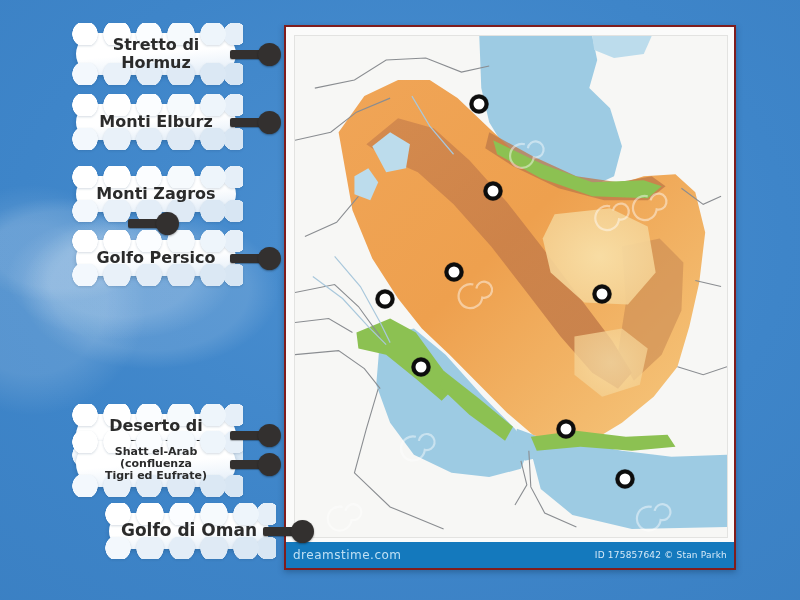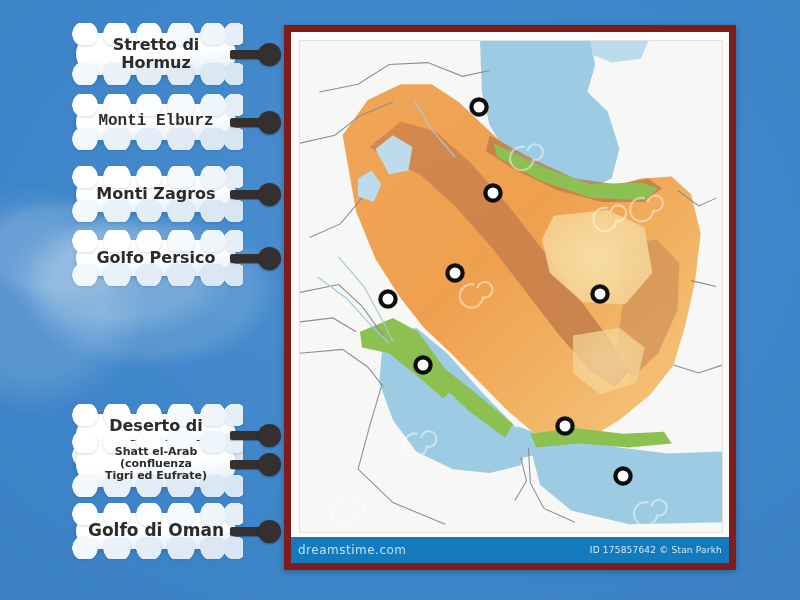--- a/index.html
+++ b/index.html
@@ -74,21 +74,21 @@
     position:relative;z-index:4;
     display:flex;align-items:center;margin-left:-6px;
   }
   .conn-bar{width:34px;height:9px;background:#33302f;border-radius:2px;box-shadow:0 1px 1px rgba(0,0,0,.3);}
   .conn-dot{width:23px;height:23px;border-radius:50%;background:#33302f;margin-left:-6px;
             box-shadow:0 1px 2px rgba(0,0,0,.35);}
 
   
   #map-panel{
     position:absolute;left:284px;top:25px;width:452px;height:545px;
-    border:7px solid #7f1d1d;
+    border:2px solid #7f1d1d;
     background:#ffffff;
     box-sizing:border-box;
     box-shadow:0 2px 6px rgba(10,40,70,.35);
   }
   #map-inner{
     position:absolute;left:0;top:0;right:0;bottom:26px;
     background:#fbfbfa;
     padding:8px 8px 6px 8px;box-sizing:border-box;
   }
   #map-canvas{
@@ -126,29 +126,29 @@
     <div class="label-row" style="top: 33px;">
       <div class="cloud" style="font-size: 16px; min-height: 42px;">
         <span class="txt">Stretto di<br>Hormuz</span>
       </div>
       <div class="connector">
         <div class="conn-bar"></div>
         <div class="conn-dot"></div>
       </div>
     </div>
     <div class="label-row" style="top: 104px;">
-      <div class="cloud" style="font-size: 16px; min-height: 36px; font-family: Liberation Mono, monospace;">
+      <div class="cloud" style="font-size: 16px; min-height: 36px;">
         <span class="txt">Monti Elburz</span>
       </div>
       <div class="connector">
         <div class="conn-bar"></div>
         <div class="conn-dot"></div>
       </div>
     </div>
-    <div class="label-row" style="top: 176px;">
+    <div class="label-row" style="top: 176px; flex-direction: column;">
       <div class="cloud" style="font-size: 16px; min-height: 36px;">
         <span class="txt">Monti Zagros</span>
       </div>
       <div class="connector">
         <div class="conn-bar"></div>
         <div class="conn-dot"></div>
       </div>
     </div>
     <div class="label-row" style="top: 240px;">
       <div class="cloud" style="font-size: 16px; min-height: 36px;">
@@ -170,21 +170,21 @@
     </div>
     <div class="label-row" style="top: 441px;">
       <div class="cloud" style="font-size: 11px; min-height: 46px;">
         <span class="txt">Shatt el-Arab<br>(confluenza<br>Tigri ed Eufrate)</span>
       </div>
       <div class="connector">
         <div class="conn-bar"></div>
         <div class="conn-dot"></div>
       </div>
     </div>
-    <div class="label-row" style="top: 513px;">
+    <div class="label-row" style="top: 513px; margin-left: 33px;">
       <div class="cloud" style="font-size: 17px; min-height: 36px;">
         <span class="txt">Golfo di Oman</span>
       </div>
       <div class="connector">
         <div class="conn-bar"></div>
         <div class="conn-dot"></div>
       </div>
     </div>
   </div>
 

